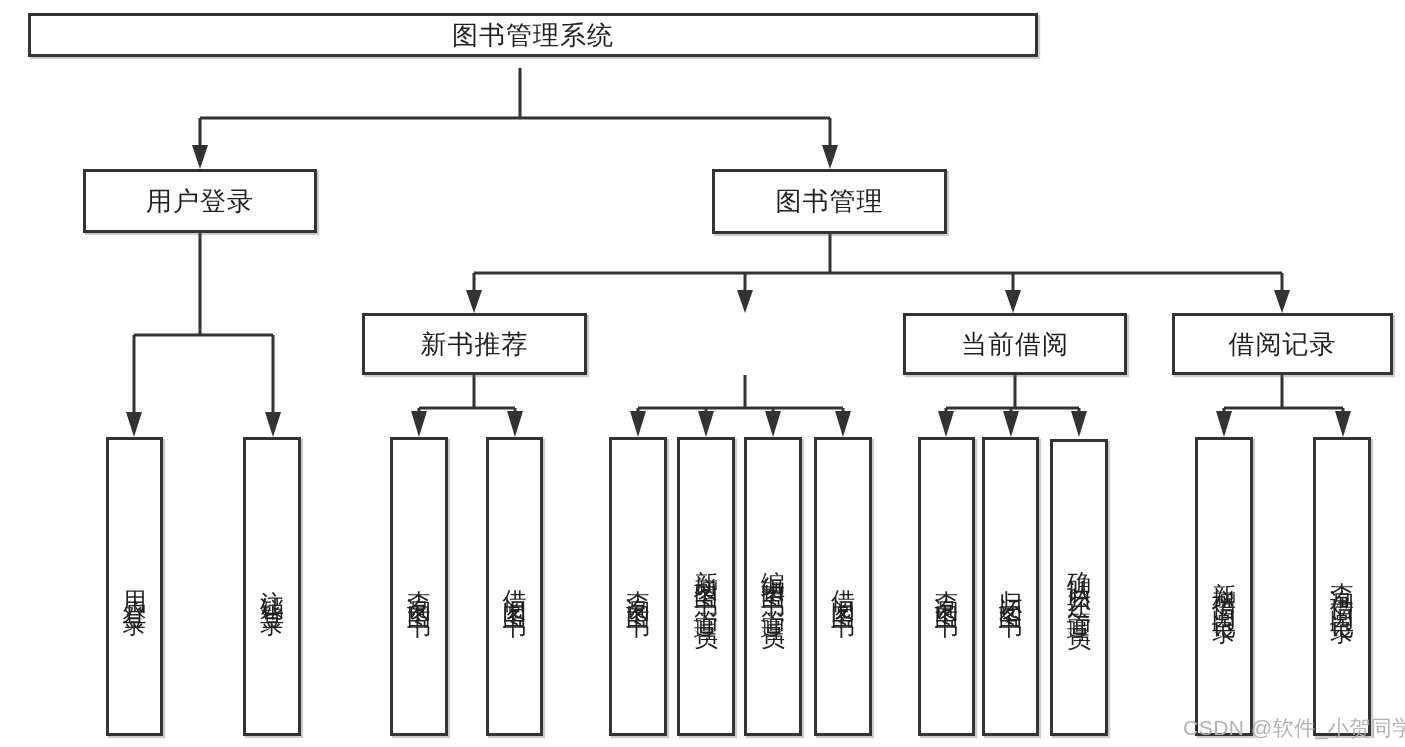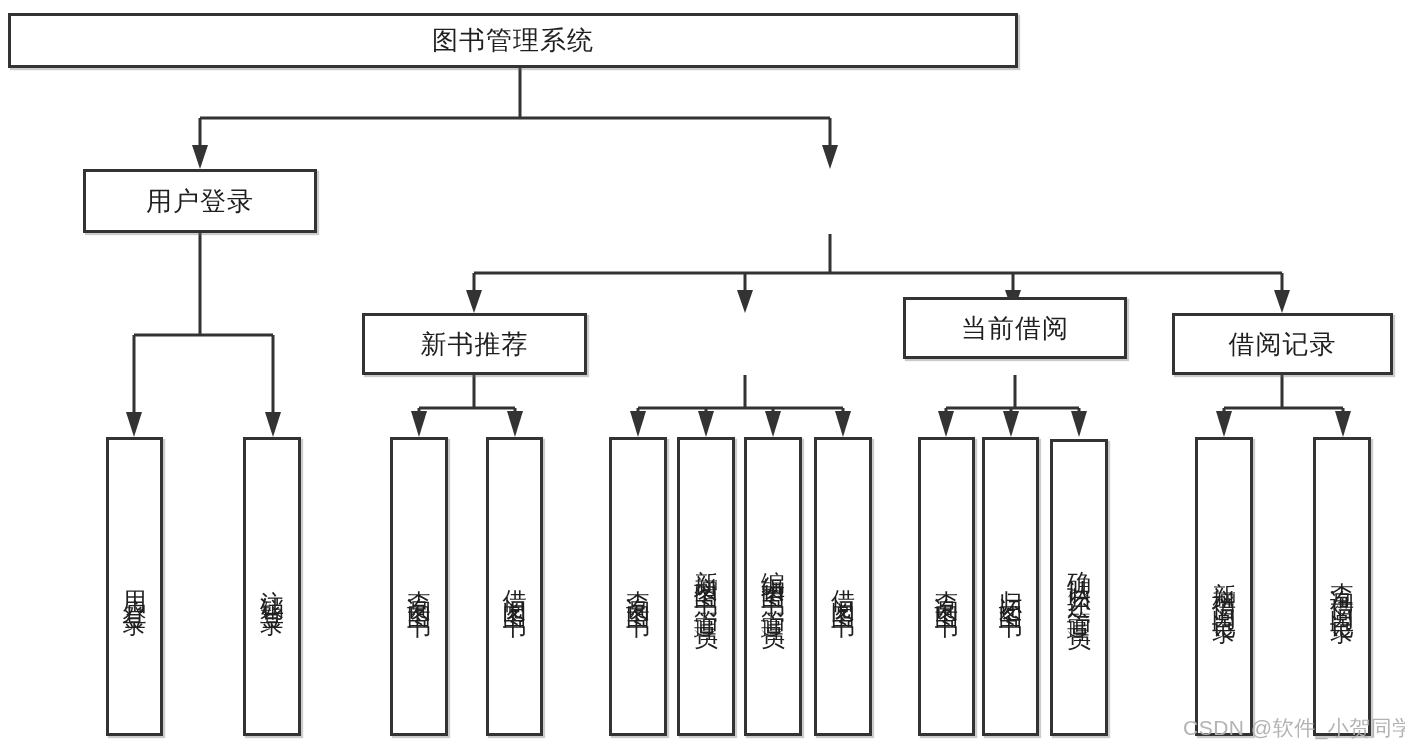--- a/index.html
+++ b/index.html
@@ -87,26 +87,27 @@
       <polygon points="765,411 781,411 773,437"></polygon>
       <polygon points="835,411 851,411 843,437"></polygon>
       <polygon points="938,411 954,411 946,437"></polygon>
       <polygon points="1003,411 1019,411 1011,437"></polygon>
       <polygon points="1071,411 1087,411 1079,437"></polygon>
       <polygon points="1216,411 1232,411 1224,437"></polygon>
       <polygon points="1335,411 1351,411 1343,437"></polygon>
     </g>
   </svg>
 
-  <div class="node h-node" style="left:8px; top:13px; width:1010px; height:55px;">图书管理系统</div>
+  <div class="node h-node" style="left:28px; top:13px; width:1010px; height:44px;">图书管理系统</div>
 
   <div class="node h-node" style="left:83px; top:169px; width:234px; height:64px;">用户登录</div>
+  <div class="node h-node" style="left:712px; top:169px; width:235px; height:65px;">图书管理</div>
 
   <div class="node h-node" style="left:362px; top:313px; width:225px; height:62px;font-family:Liberation Serif, serif;">新书推荐</div>
-  <div class="node h-node" style="left:903px; top:297px; width:224px; height:62px;">当前借阅</div>
+  <div class="node h-node" style="left:903px; top:313px; width:224px; height:62px;">当前借阅</div>
   <div class="node h-node" style="left:1172px; top:313px; width:221px; height:62px;">借阅记录</div>
 
   <div class="node v-node" style="left:106px; top:437px; width:57px; height:299px;">用户登录</div>
   <div class="node v-node" style="left:243px; top:437px; width:58px; height:299px;">注销登录</div>
 
   <div class="node v-node" style="left:390px; top:437px; width:58px; height:299px;">查询图书</div>
   <div class="node v-node" style="left:486px; top:437px; width:57px; height:299px;">借阅图书</div>
 
   <div class="node v-node" style="left:609px; top:437px; width:58px; height:299px;">查询图书</div>
   <div class="node v-node" style="left:677px; top:437px; width:58px; height:299px;">新增图书（管理员）</div>

